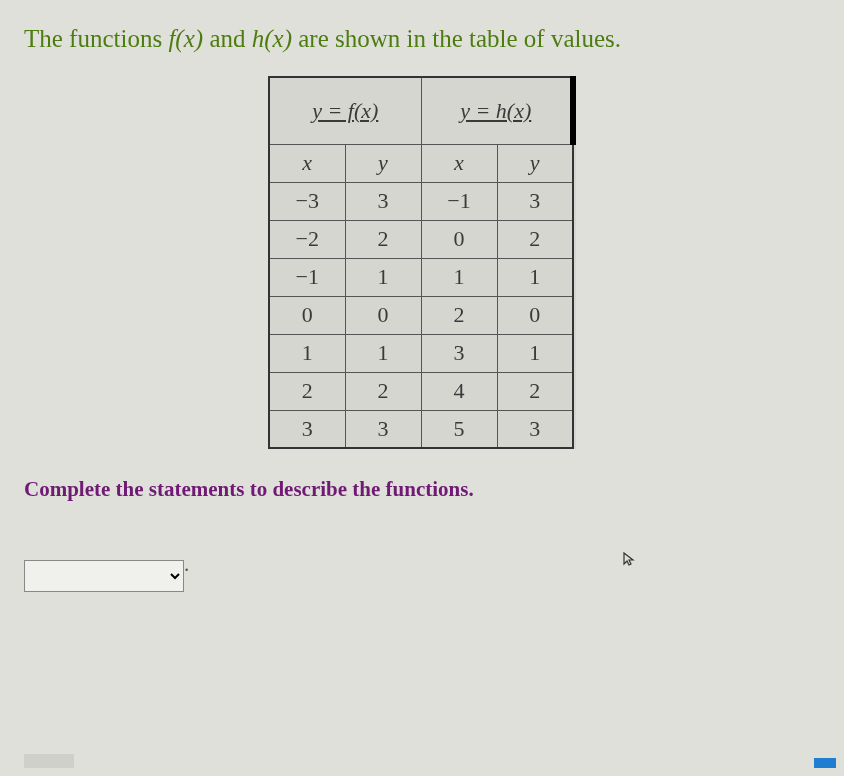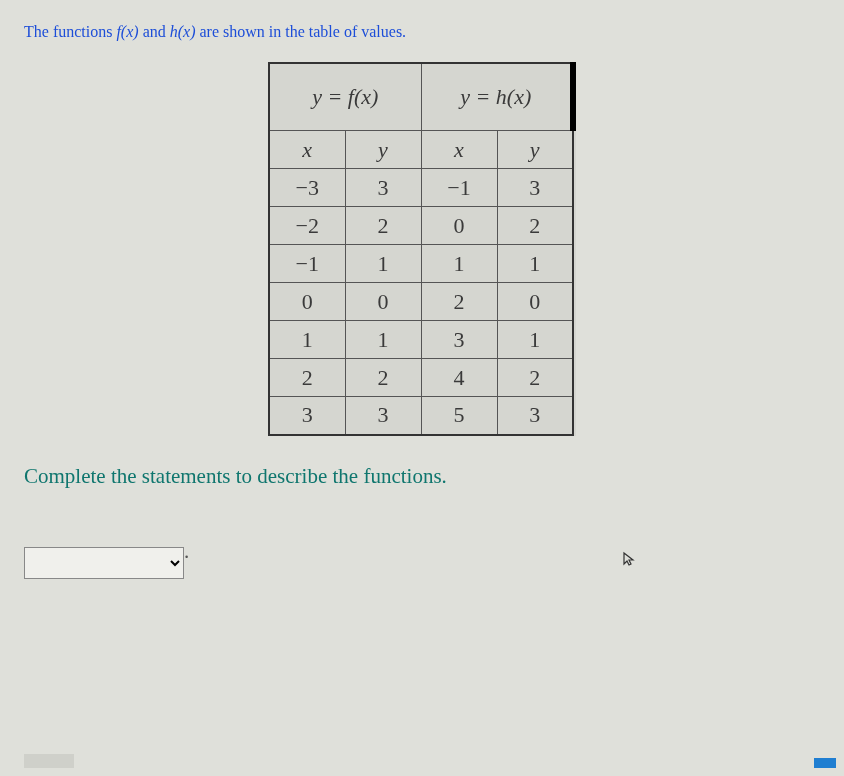--- a/index.html
+++ b/index.html
@@ -10,23 +10,23 @@
     body {
       font-family: "Times New Roman", Times, serif;
       background: #dfe0da;
       width: 844px;
       height: 776px;
       padding: 20px 24px;
       color: #3a3a3a;
       position: relative;
     }
     .intro {
-      font-size: 16px;
+      font-size: 25px;
       line-height: 1.5;
-      color: #1d4ed8;
+      color: #4d7c0f;
       margin-bottom: 18px;
     }
     .math-fn {
       font-style: italic;
     }
     .table-wrap {
       display: flex;
       justify-content: center;
       margin-bottom: 28px;
     }
@@ -41,37 +41,39 @@
       height: 38px;
       vertical-align: middle;
       font-weight: normal;
     }
     th.top-head {
       font-style: italic;
       font-family: "Times New Roman", Times, serif;
       font-weight: normal;
       padding: 20px 0;
       border-top: 2px solid #333;
+      text-decoration: underline;
     }
     th.top-head.first { border-left: 2px solid #333; }
     th.top-head.last { border-right: 6px solid #000000; }
     th.sub-head {
       font-style: italic;
       font-weight: normal;
     }
     td.col-f-x, th.col-f-x { width: 76px; }
     td.col-f-y, th.col-f-y { width: 76px; }
     td.col-h-x, th.col-h-x { width: 76px; }
     td.col-h-y, th.col-h-y { width: 76px; border-right: 2px solid #333; }
     td.col-f-x, th.col-f-x.sub-head { border-left: 2px solid #333; }
     tr.last-row td { border-bottom: 2px solid #333; }
     .instruction {
       font-size: 21px;
-      color: #0f766e;
+      color: #701a75;
       margin-bottom: 38px;
+      font-weight: bold;
     }
     .statement {
       font-size: 21px;
       color: #555;
       line-height: 2.3;
     }
     select.dropdown {
       font-family: inherit;
       font-size: 18px;
       height: 32px;

